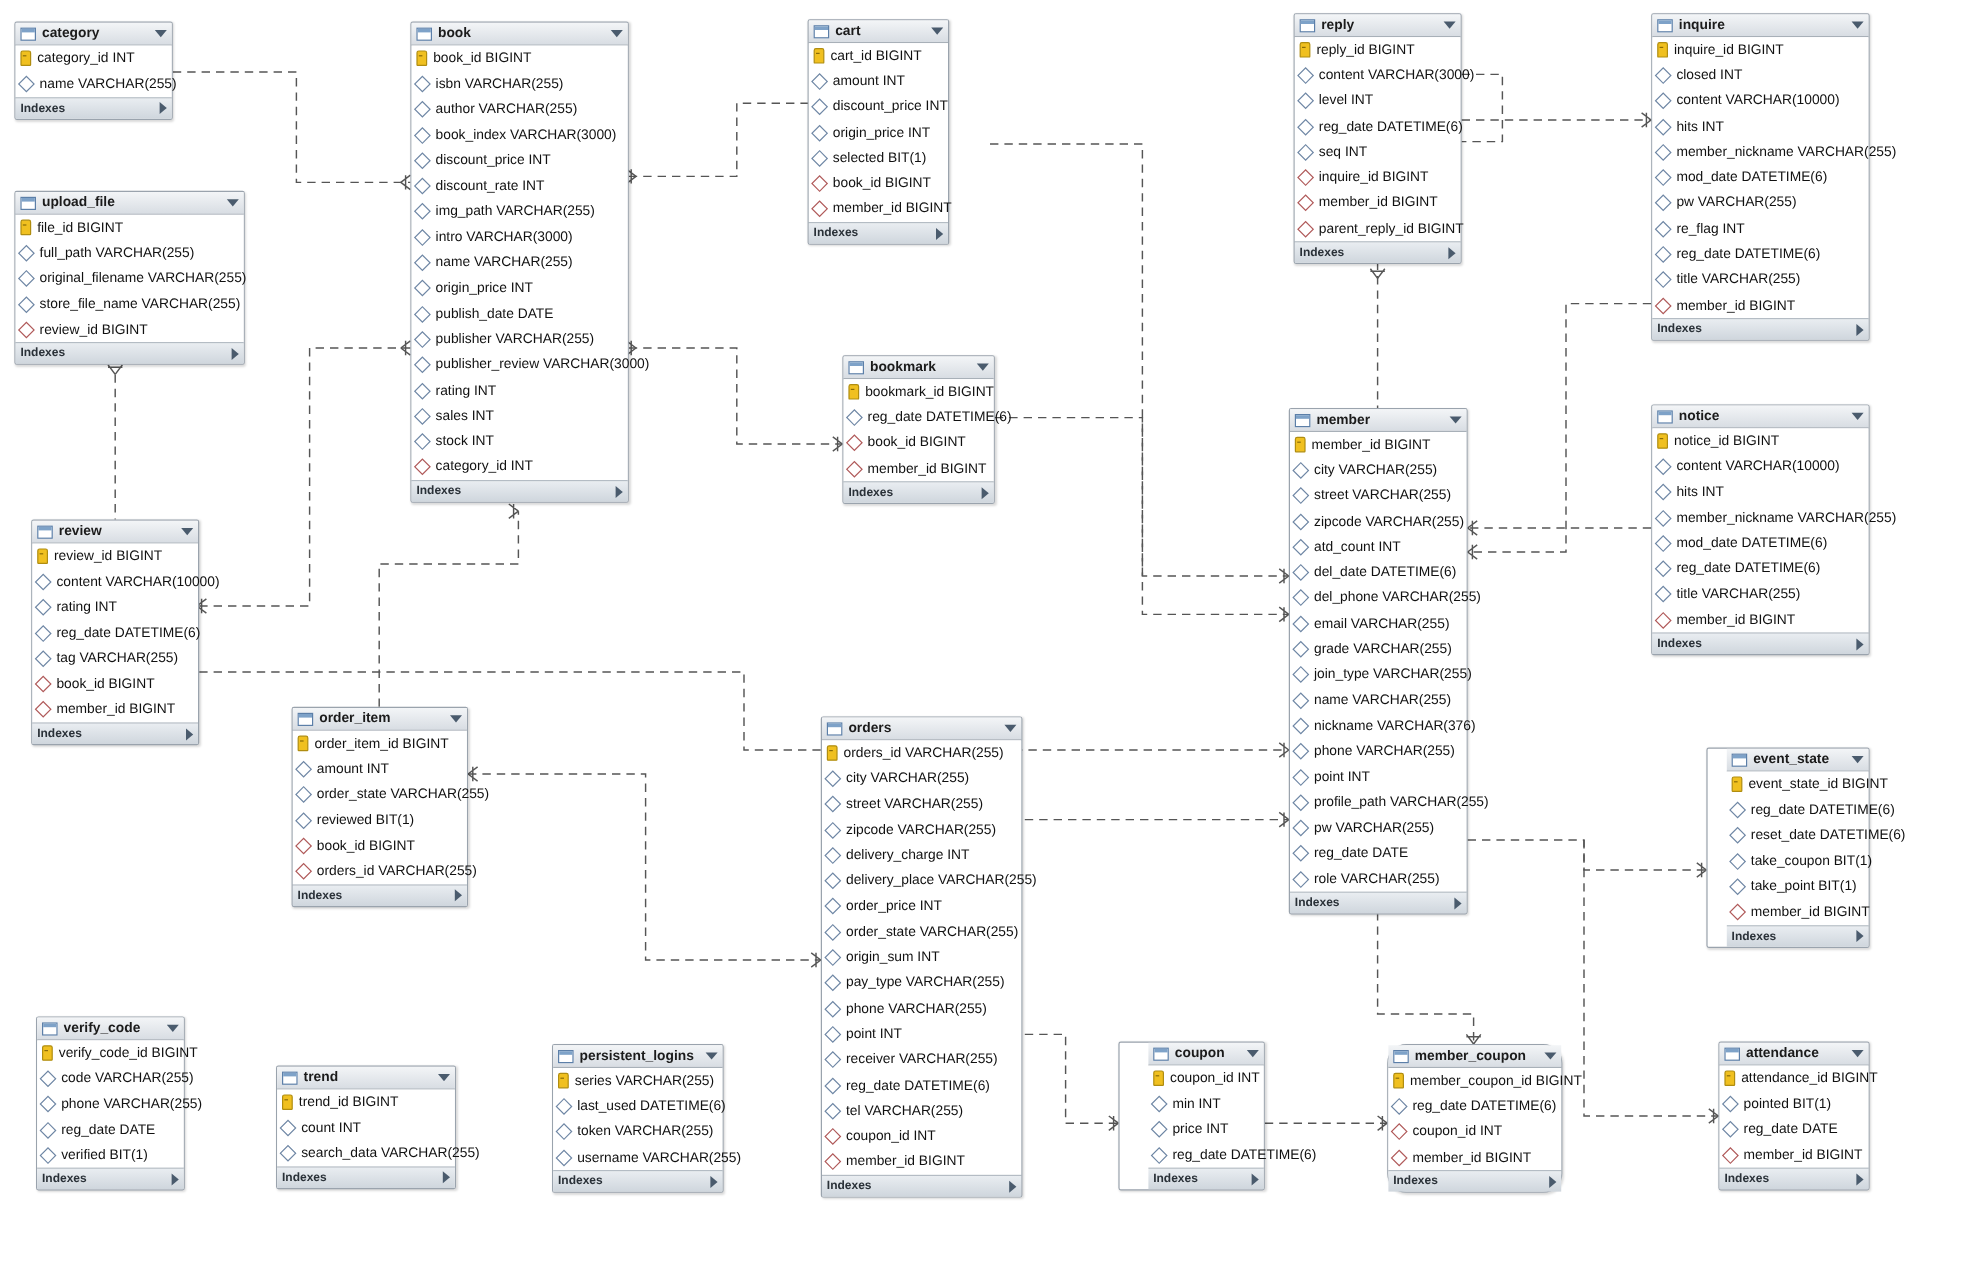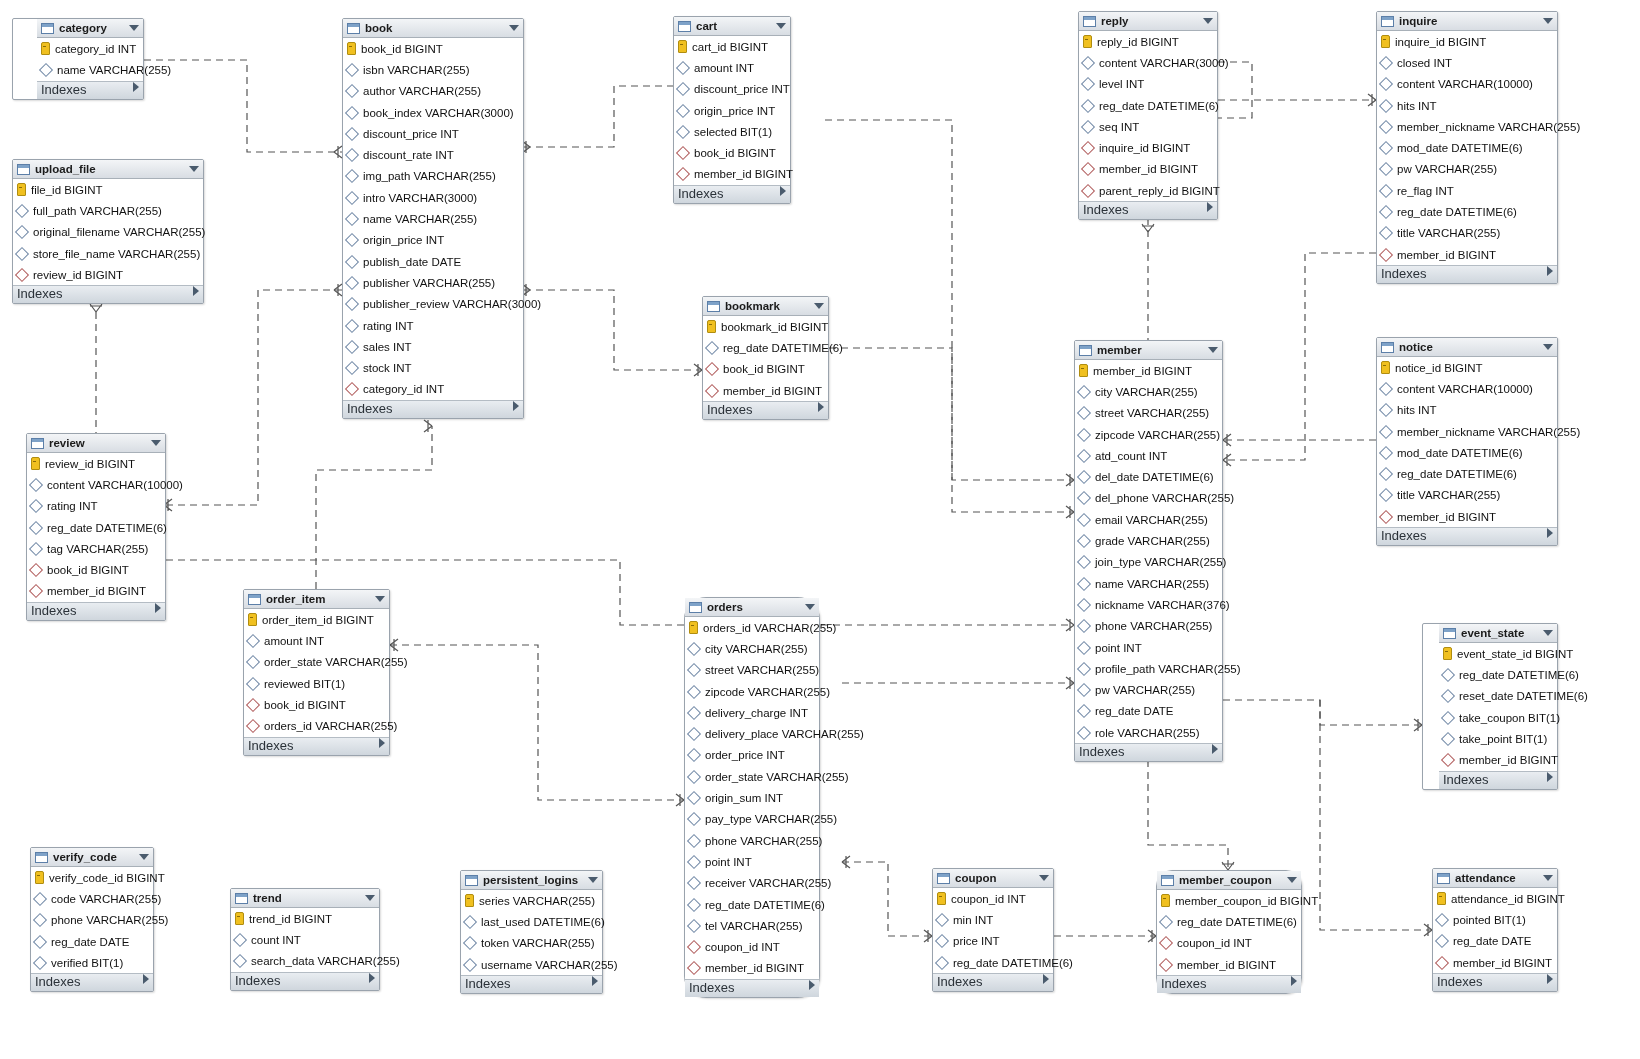--- a/index.html
+++ b/index.html
@@ -103,27 +103,28 @@
     transform: rotate(45deg);
     margin-right: 6px;
   }
   .col-icon.diamond.fk {
     border-color: #b05a5a;
     background: #ffffff;
   }
   .col-label { flex: 1 1 auto; }
   .indexes-row {
     display: flex;
-    align-items: flex-start;
+    align-items: center;
     height: 17px;
     background: linear-gradient(to bottom, #e9edf1 0%, #cfd6dd 100%);
     border-top: 1px solid #b4bcc4;
     padding: 0 4px;
-    font-size: 13px;
+    font-size: 10px;
     color: #2a3138;
+    font-weight: bold;
   }
   .indexes-row .lbl { flex: 1 1 auto; }
   .idx-caret {
     width: 0; height: 0;
     border-top: 5px solid transparent;
     border-bottom: 5px solid transparent;
     border-left: 6px solid #4a5b6d;
     flex: 0 0 auto;
   }
   .body-cols { background: #ffffff; }
@@ -202,21 +203,21 @@
       <path d="M846 856 L846 868 M842 862 L850 856 M842 862 L850 868"></path>
       <path d="M928 930 L928 942 M932 936 L924 930 M932 936 L924 942"></path>
       <path d="M1152 930 L1152 942 M1156 936 L1148 930 M1156 936 L1148 942"></path>
       <path d="M1222 864 L1234 864 M1228 870 L1222 862 M1228 870 L1234 862"></path>
       <path d="M1418 719 L1418 731 M1422 725 L1414 719 M1422 725 L1414 731"></path>
       <path d="M1428 924 L1428 936 M1432 930 L1424 924 M1432 930 L1424 936"></path>
     </g>
   </svg>
 
   <div id="tables-layer">
-      <div class="table-box" style="left: 12px; top: 18px; width: 132px; padding-left: 24px;">
+      <div class="table-box" style="left: 12px; top: 18px; width: 132px;">
         <div class="table-header">
           <span class="hdr-icon"></span>
           <span class="hdr-title">category</span>
           <span class="hdr-caret"></span>
         </div>
         <div class="body-cols">
           <div class="col-row">
             <span class="col-icon pk"></span>
             <span class="col-label">category_id INT</span>
           </div>
@@ -717,21 +718,21 @@
           <div class="col-row">
             <span class="col-icon diamond fk"></span>
             <span class="col-label">orders_id VARCHAR(255)</span>
           </div>
         </div>
         <div class="indexes-row">
           <span class="lbl">Indexes</span>
           <span class="idx-caret"></span>
         </div>
       </div>
-      <div class="table-box" style="left: 684px; top: 597px; width: 136px; border-radius: 22px;">
+      <div class="table-box" style="left: 684px; top: 597px; width: 168px;">
         <div class="table-header">
           <span class="hdr-icon"></span>
           <span class="hdr-title">orders</span>
           <span class="hdr-caret"></span>
         </div>
         <div class="body-cols">
           <div class="col-row">
             <span class="col-icon pk"></span>
             <span class="col-label">orders_id VARCHAR(255)</span>
           </div>
@@ -922,21 +923,21 @@
           <div class="col-row">
             <span class="col-icon diamond"></span>
             <span class="col-label">username VARCHAR(255)</span>
           </div>
         </div>
         <div class="indexes-row">
           <span class="lbl">Indexes</span>
           <span class="idx-caret"></span>
         </div>
       </div>
-      <div class="table-box" style="left: 932px; top: 868px; width: 122px;">
+      <div class="table-box" style="left: 932px; top: 868px; width: 122px; padding-left: 24px;">
         <div class="table-header">
           <span class="hdr-icon"></span>
           <span class="hdr-title">coupon</span>
           <span class="hdr-caret"></span>
         </div>
         <div class="body-cols">
           <div class="col-row">
             <span class="col-icon pk"></span>
             <span class="col-label">coupon_id INT</span>
           </div>

